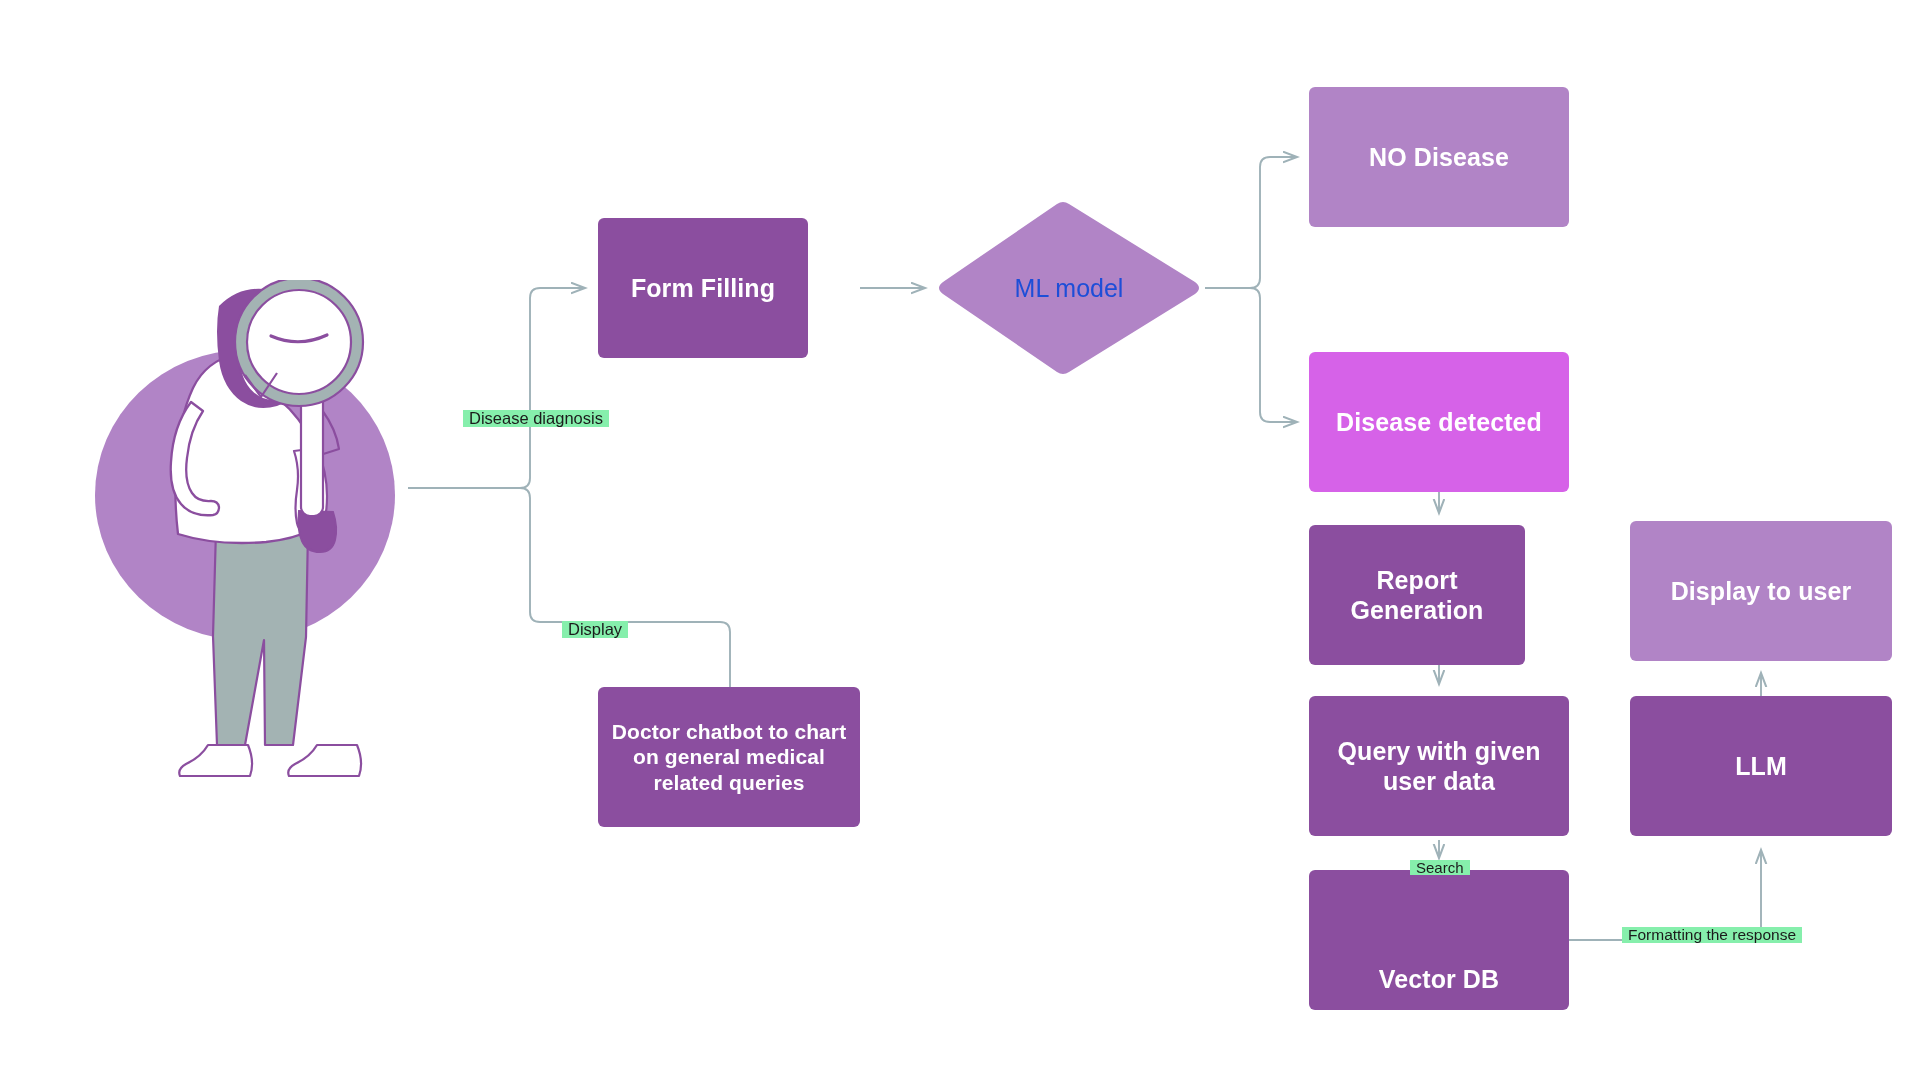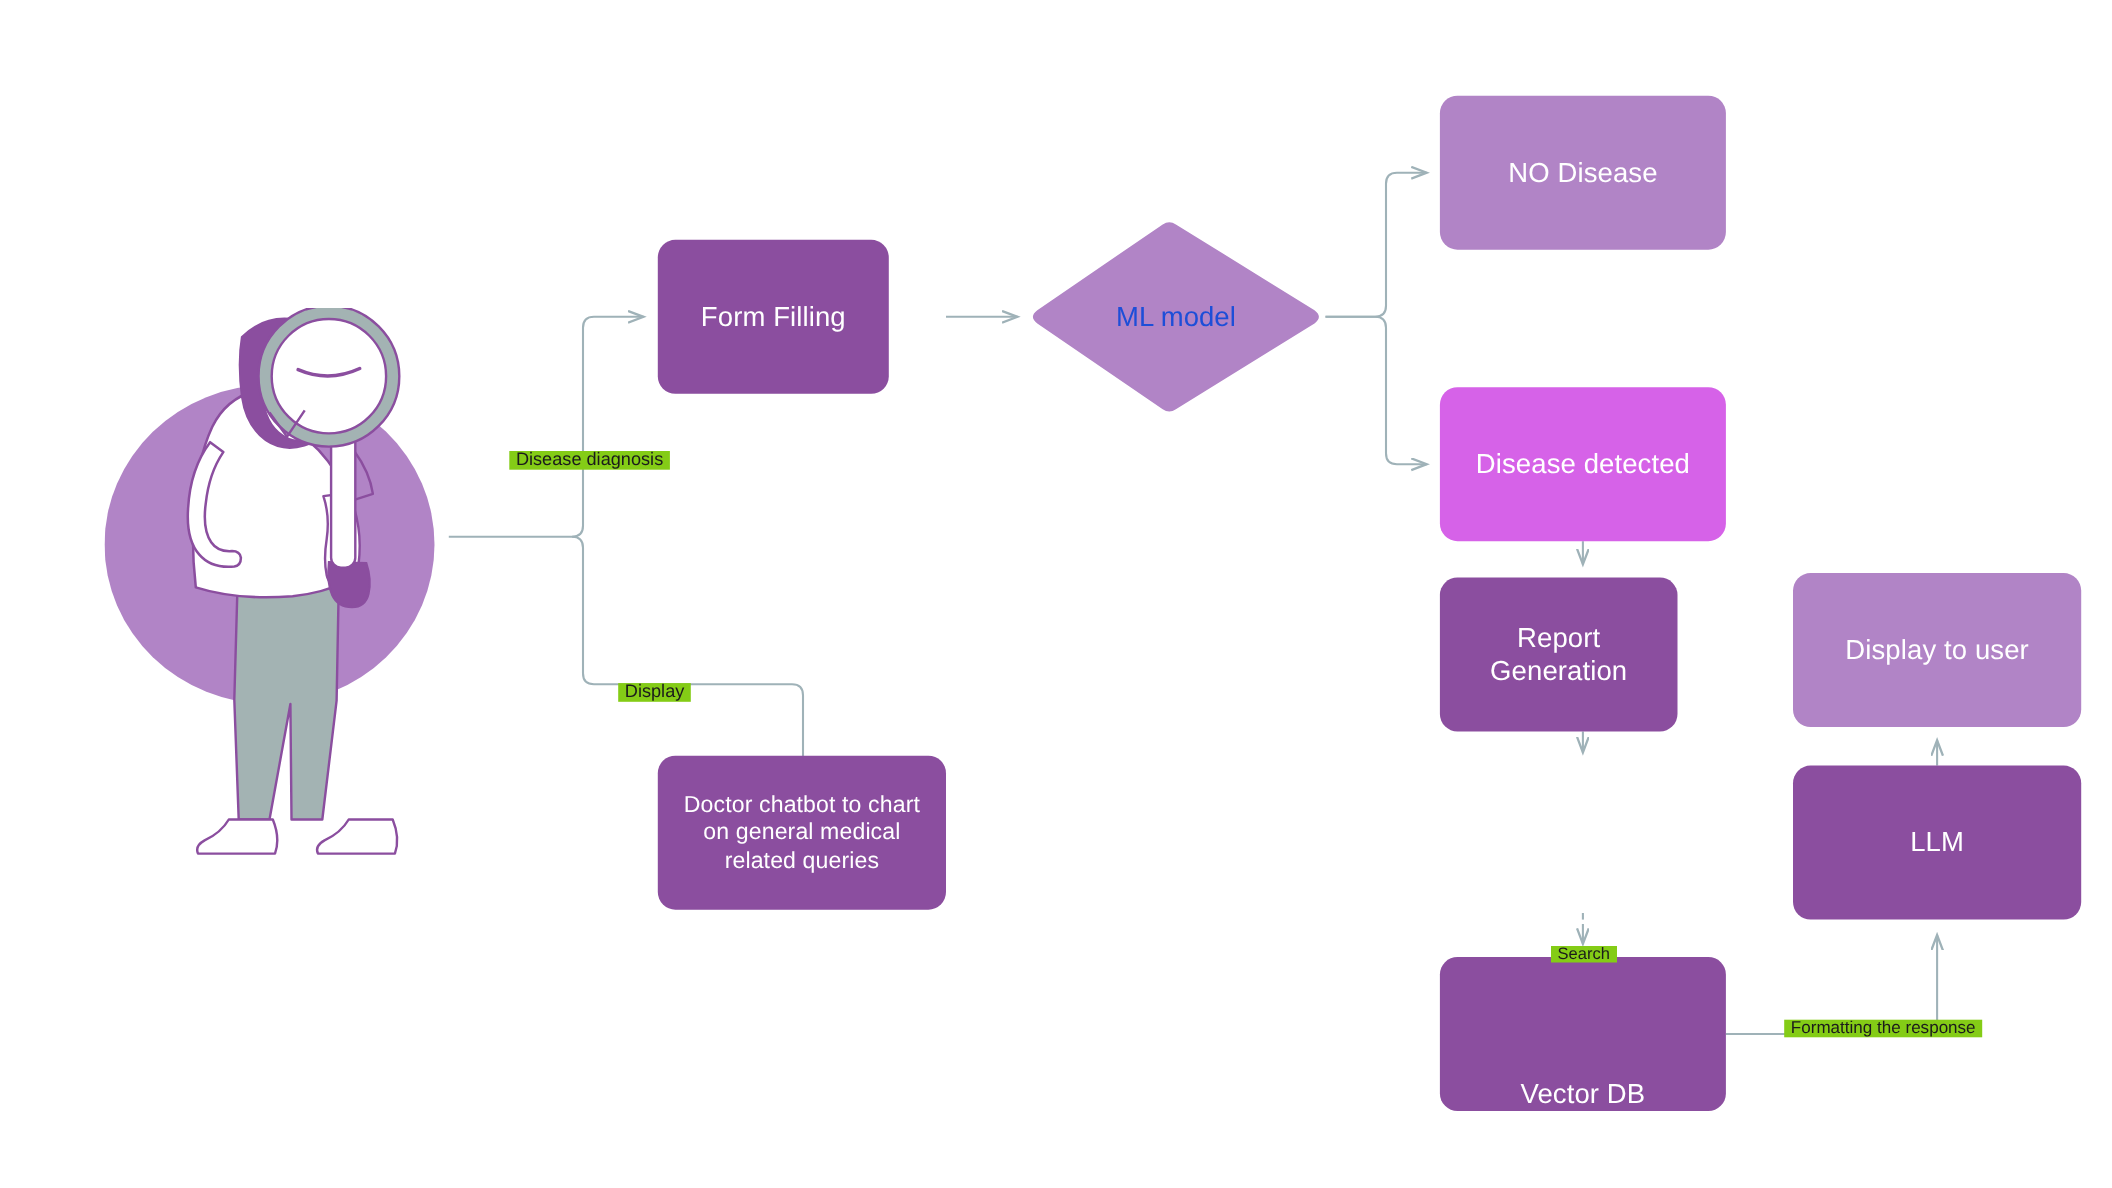--- a/index.html
+++ b/index.html
@@ -29,24 +29,25 @@
     overflow: visible;
   }
   .node {
     position: absolute;
     box-sizing: border-box;
     display: flex;
     align-items: center;
     justify-content: center;
     text-align: center;
     color: #ffffff;
-    border-radius: 16px;
+    border-radius: 6px;
     line-height: 1.22;
-    padding: 0 10px;
+    padding: 16px 10px;
     letter-spacing: 0.1px;
+    font-weight: bold;
   }
   .node-label {
     display: block;
     width: 100%;
     white-space: pre-line;
   }
   .diamond-wrap {
     position: absolute;
     display: flex;
     align-items: center;
@@ -56,21 +57,21 @@
     position: relative;
     z-index: 2;
     color: #1d4ed8;
     text-align: center;
     pointer-events: none;
   }
   .edge-label {
     position: absolute;
     color: #1b1b1b;
     font-size: 16.5px;
-    background: #84cc16;
+    background: #86efac;
     padding: 0 6px;
     white-space: nowrap;
     line-height: 1;
   }
   .illustration {
     position: absolute;
     left: 95px;
     top: 280px;
     width: 330px;
     height: 520px;
@@ -166,20 +167,24 @@
   </div>
 
   <div class="node" style="left:1309px; top:352px; width:260px; height:140px; background:#d662e8; font-size:25px;">
     <span class="node-label">Disease detected</span>
   </div>
 
   <div class="node" style="left:1309px; top:525px; width:216px; height:140px; background:#8b4e9f; font-size:25px;">
     <span class="node-label">Report Generation</span>
   </div>
 
+  <div class="node" style="left:1309px; top:696px; width:260px; height:140px; background:#8b4e9f; font-size:25px;">
+    <span class="node-label">Query with given
+user data</span>
+  </div>
 
   <div class="node" style="left:1309px; top:870px; width:260px; height:140px; background:#8b4e9f; font-size:25px;align-items:flex-end;">
     <span class="node-label">Vector DB</span>
   </div>
 
   <div class="node" style="left:1630px; top:696px; width:262px; height:140px; background:#8b4e9f; font-size:25px;">
     <span class="node-label">LLM</span>
   </div>
 
   <div class="node" style="left:1630px; top:521px; width:262px; height:140px; background:#b184c6; font-size:25px;">

